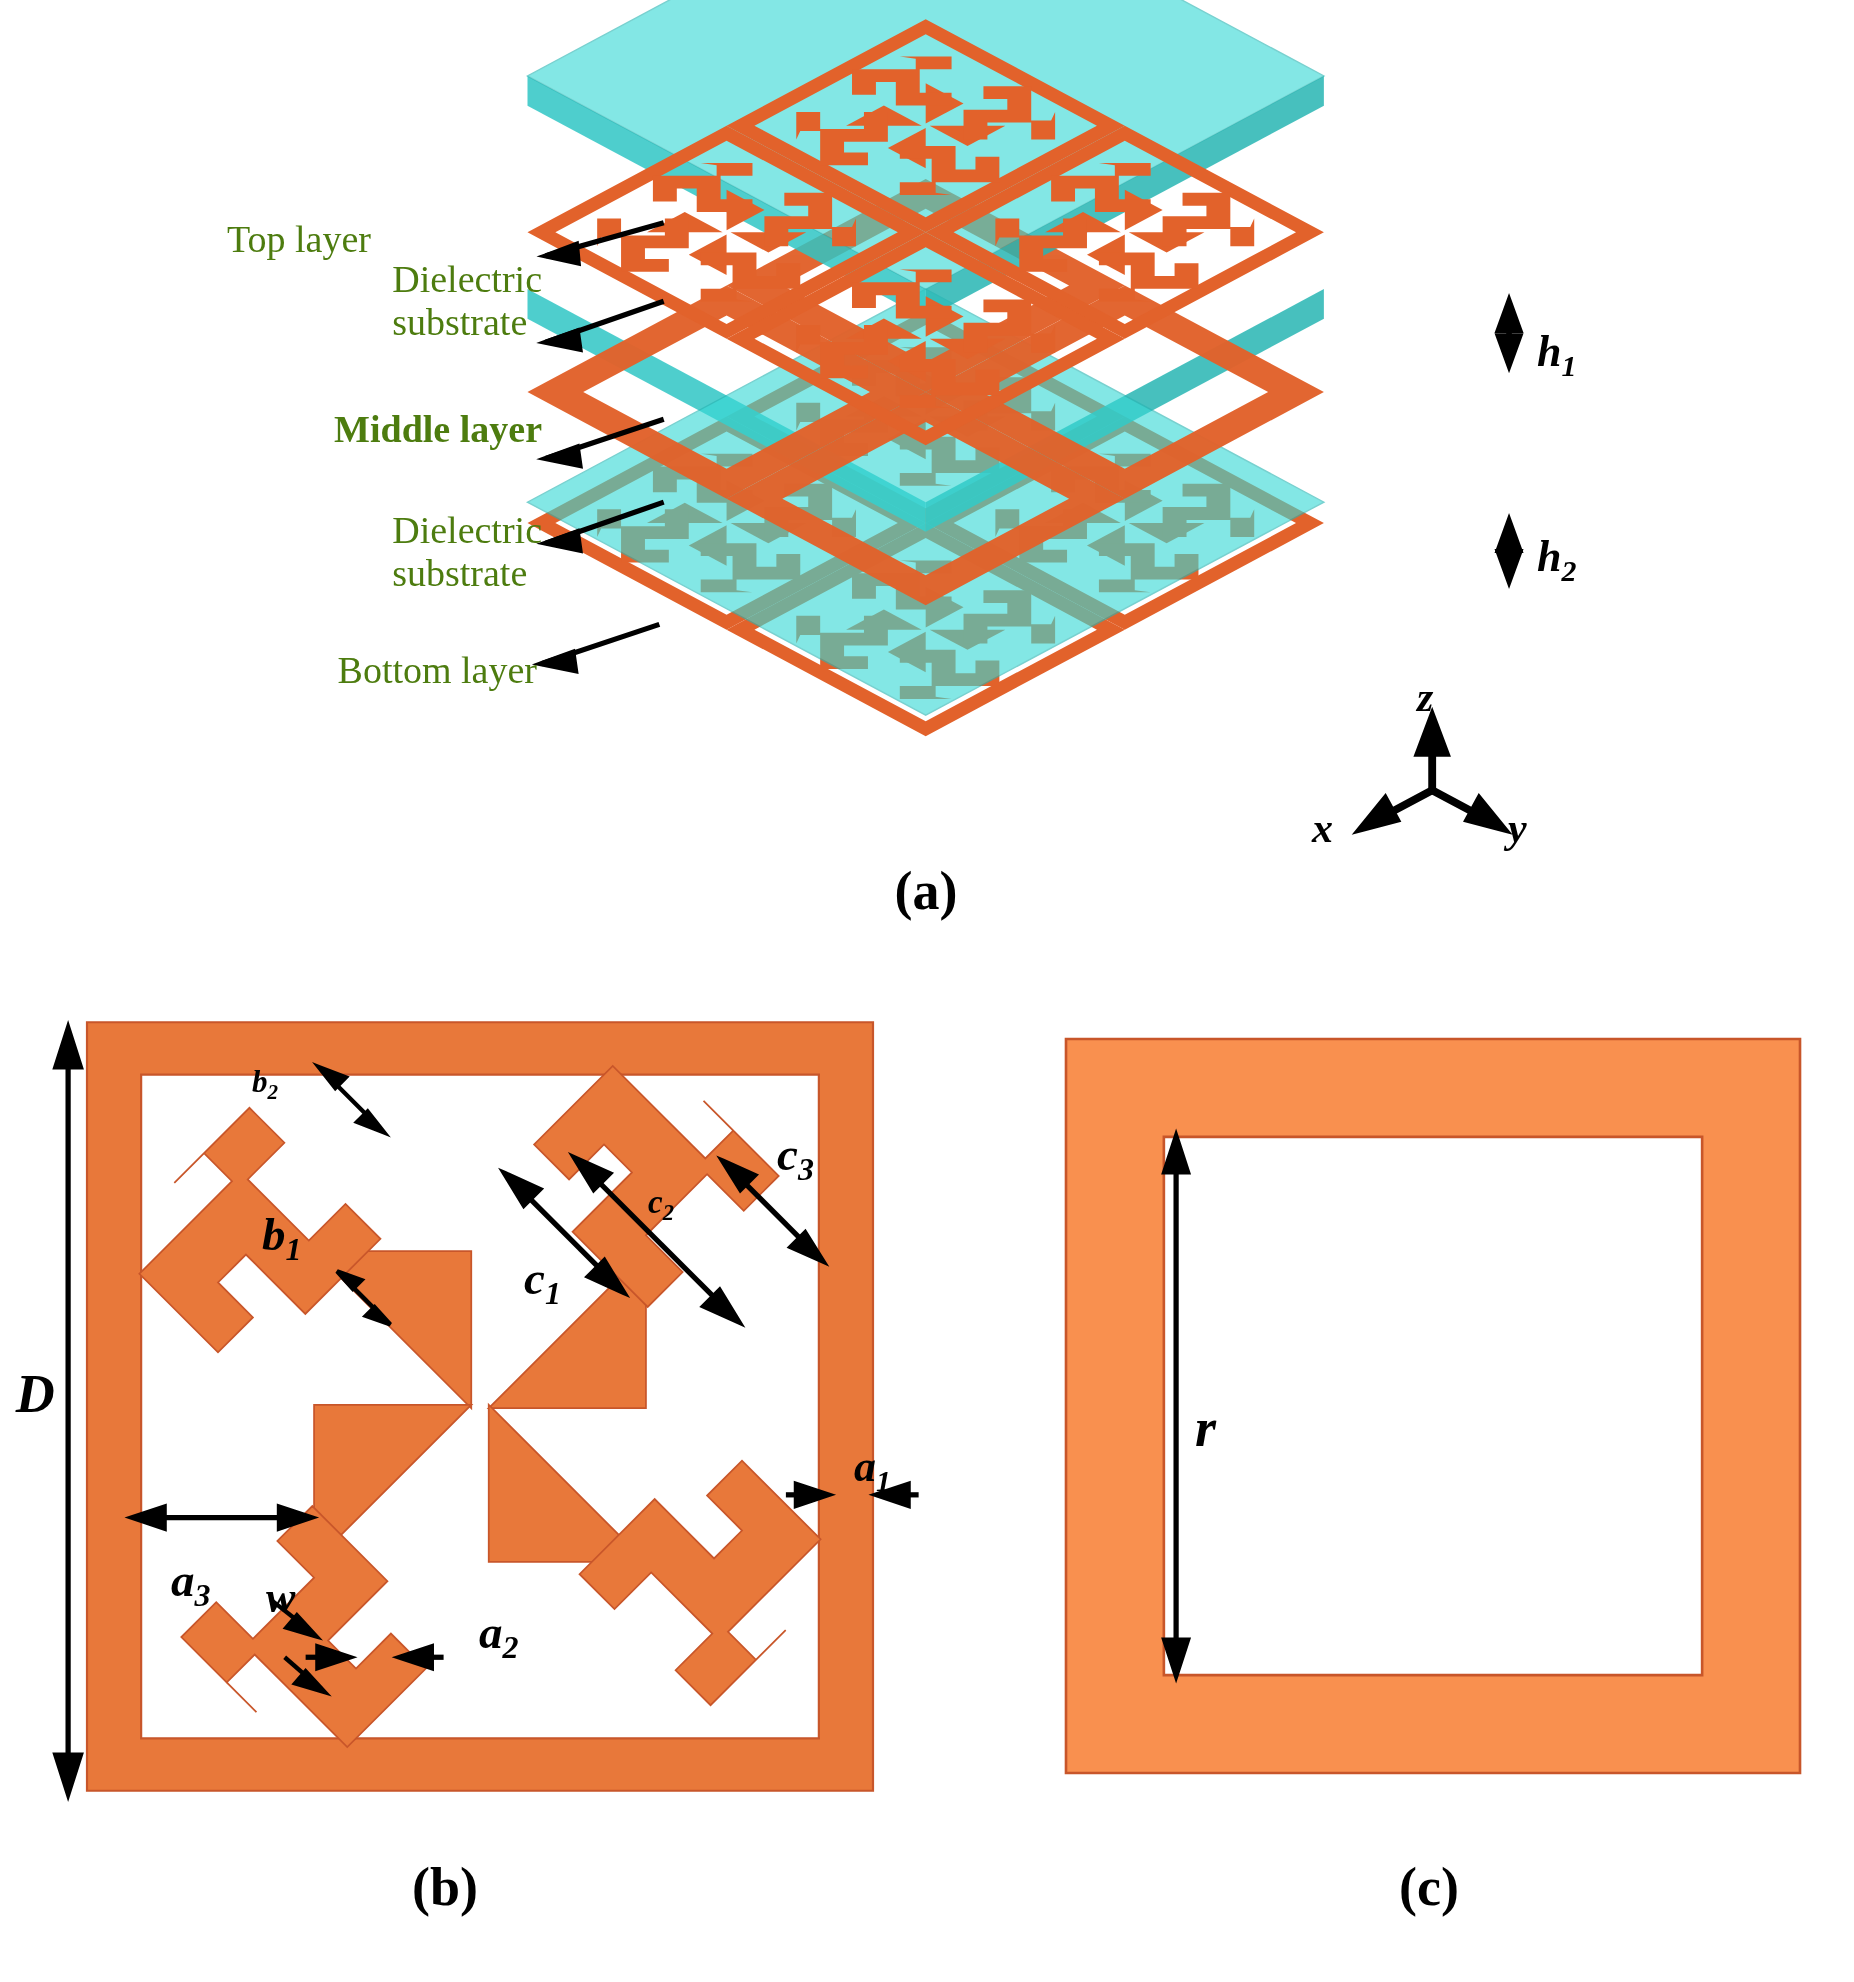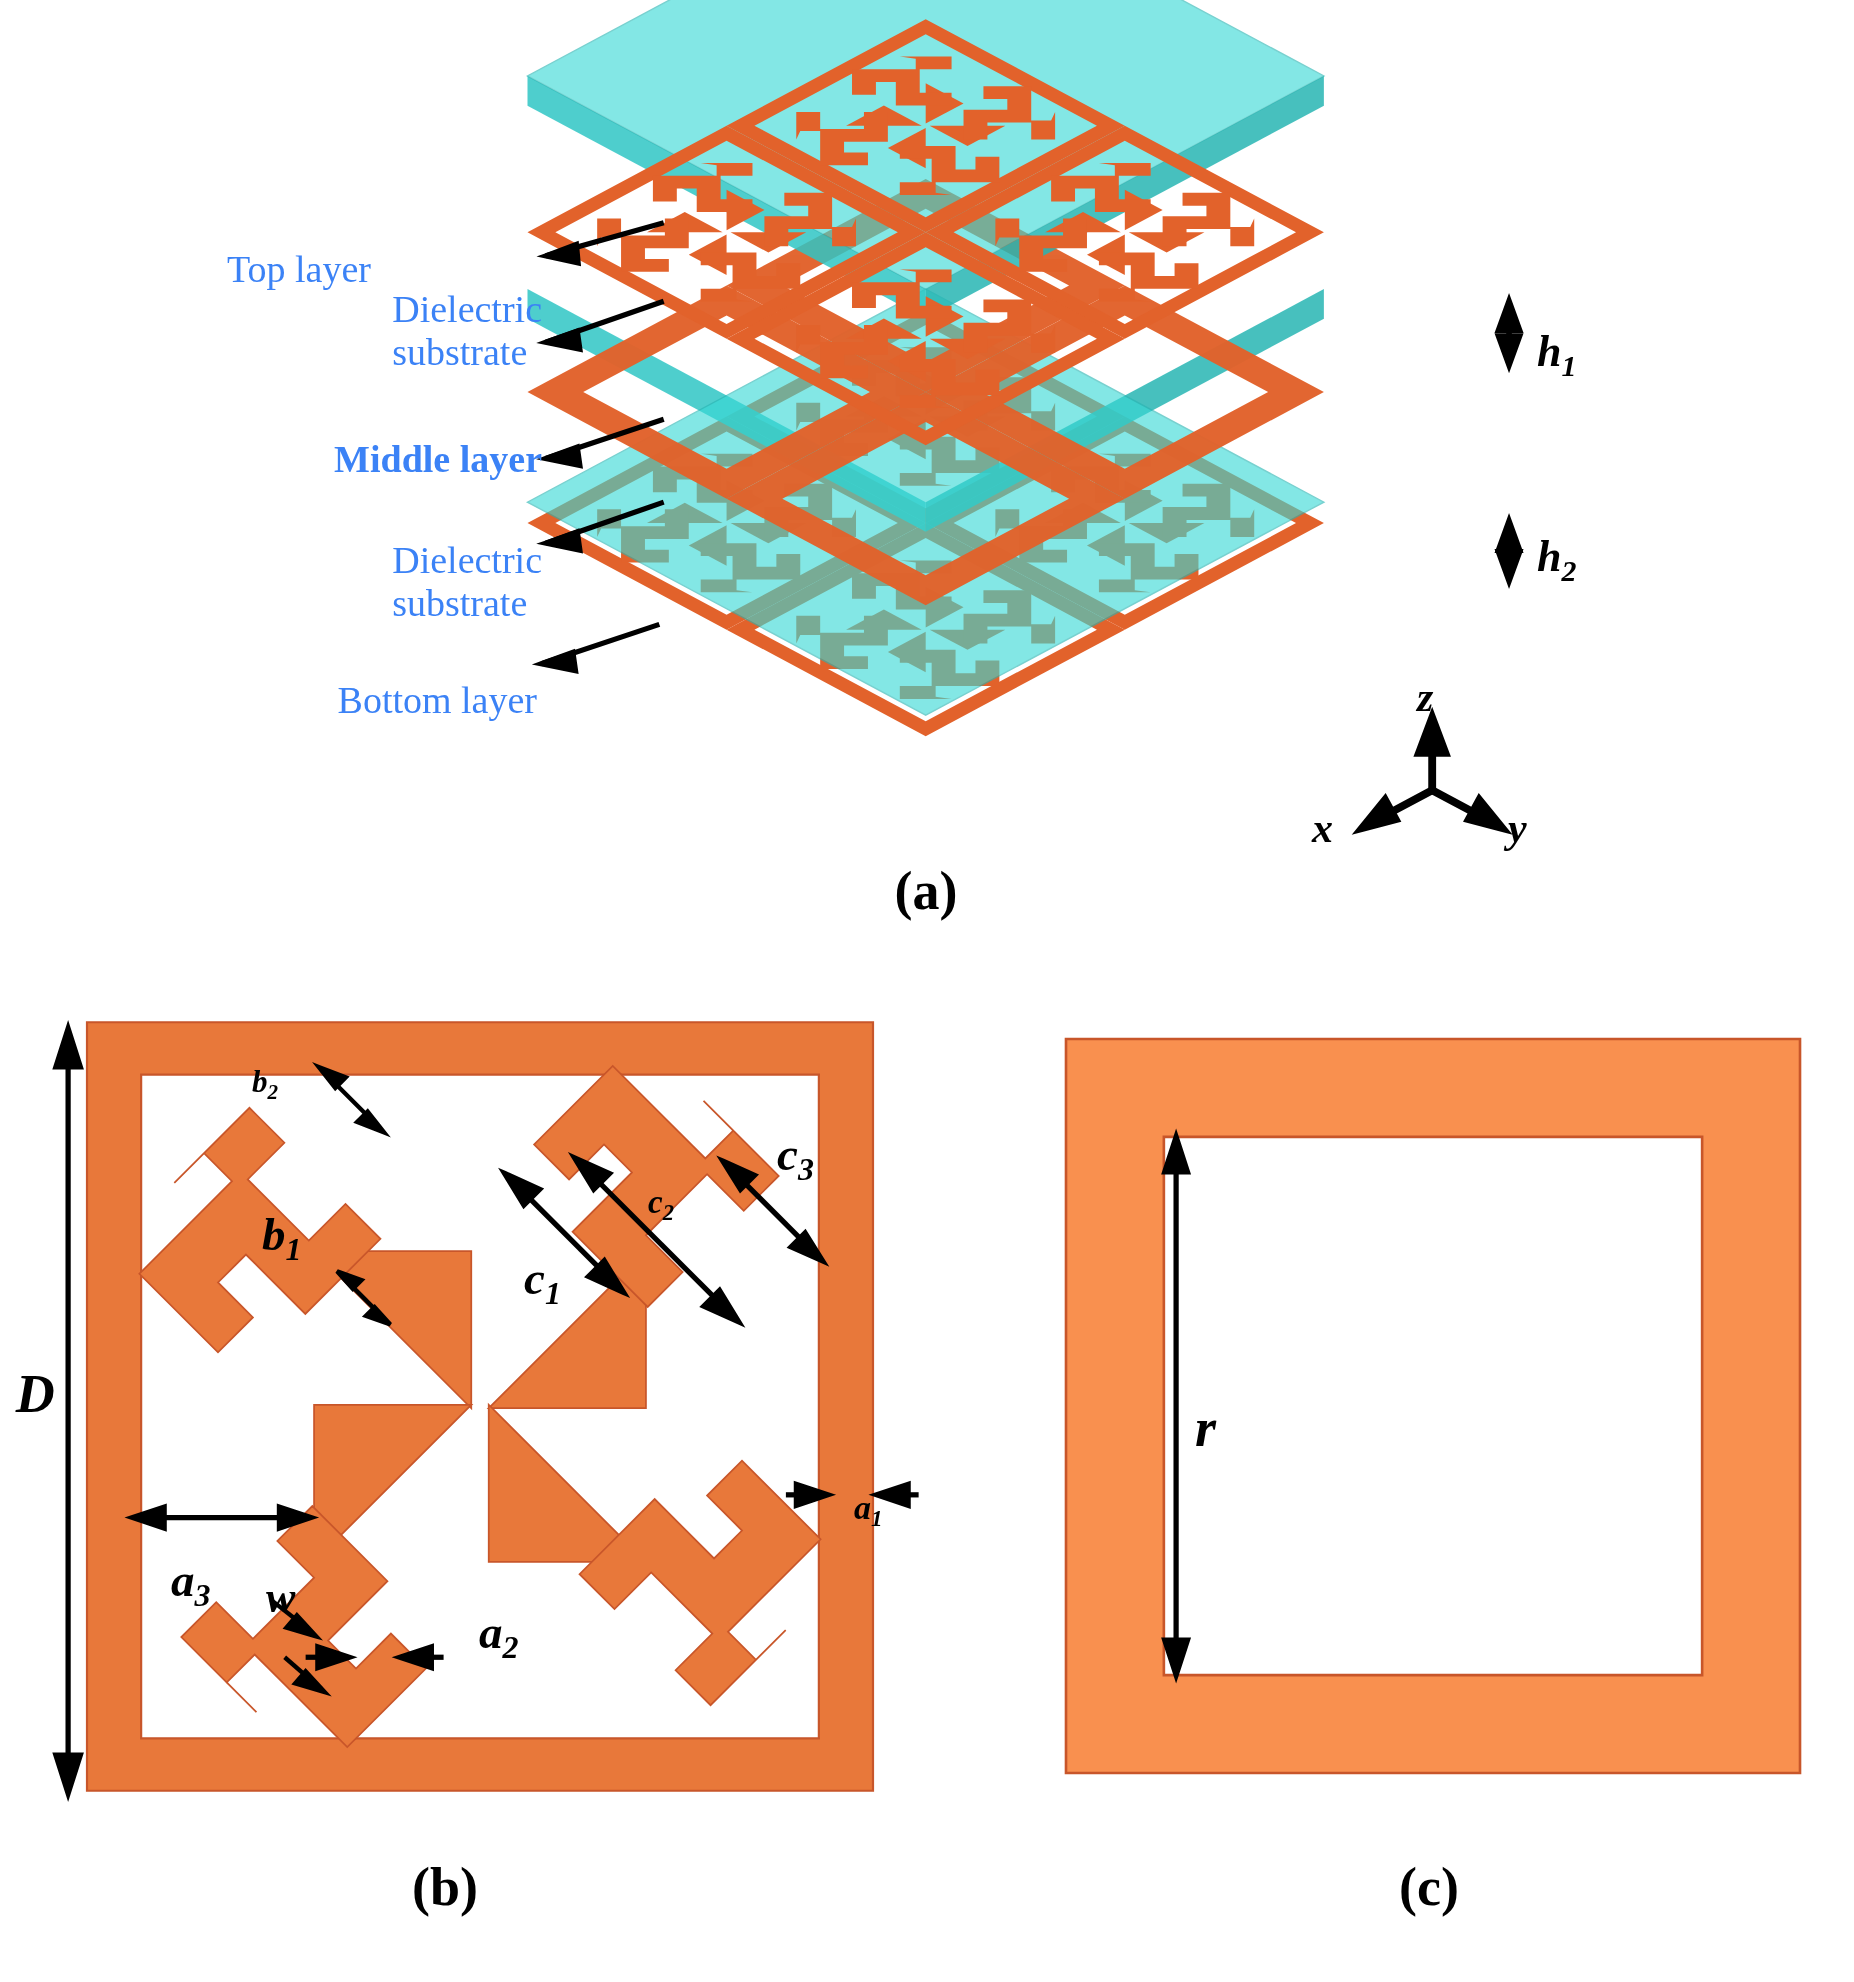--- a/index.html
+++ b/index.html
@@ -4,21 +4,21 @@
 <style>
   html,body{margin:0;padding:0;background:#ffffff;}
   body{width:1854px;height:1983px;position:relative;overflow:hidden;
        font-family:"Liberation Serif","DejaVu Serif",serif;color:#000;}
 
   .fig{position:absolute;inset:0;}
 
   
   .abs{position:absolute;}
   .lbl{position:absolute;white-space:nowrap;font-family:"Liberation Serif","DejaVu Serif",serif;
-       color:#3b82f6;line-height:1.05;margin-top:30px;}
+       color:#4d7c0f;line-height:1.05;}
   .lbl.plain{font-size:38px;}
   .lbl.two{font-size:38px;text-align:left;line-height:1.12;}
   .sym{position:absolute;font-style:italic;font-weight:bold;white-space:nowrap;
        font-family:"Liberation Serif","DejaVu Serif",serif;}
   .sym sub{font-size:.68em;font-style:italic;font-weight:bold;vertical-align:-0.32em;}
   .panel-cap{position:absolute;font-size:54px;font-weight:bold;
              font-family:"Liberation Serif","DejaVu Serif",serif;}
 
   svg{overflow:visible;}
 </style>
@@ -284,21 +284,21 @@
   </div>
   <div class="sym" style="left:524px;top:1251px;font-size:47px;">
     <span>c</span><sub>1</sub>
   </div>
   <div class="sym" style="left:648px;top:1184px;font-size:33px;">
     <span>c</span><sub>2</sub>
   </div>
   <div class="sym" style="left:777px;top:1127px;font-size:47px;">
     <span>c</span><sub>3</sub>
   </div>
-  <div class="sym" style="left:854px;top:1441px;font-size:34px;margin-top:48px;">
+  <div class="sym" style="left:854px;top:1441px;font-size:44px;">
     <span>a</span><sub>1</sub>
   </div>
   <div class="sym" style="left:479px;top:1605px;font-size:47px;">
     <span>a</span><sub>2</sub>
   </div>
   <div class="sym" style="left:171px;top:1553px;font-size:47px;">
     <span>a</span><sub>3</sub>
   </div>
   <div class="sym" style="left:266px;top:1572px;font-size:44px;">
     <span>w</span>

